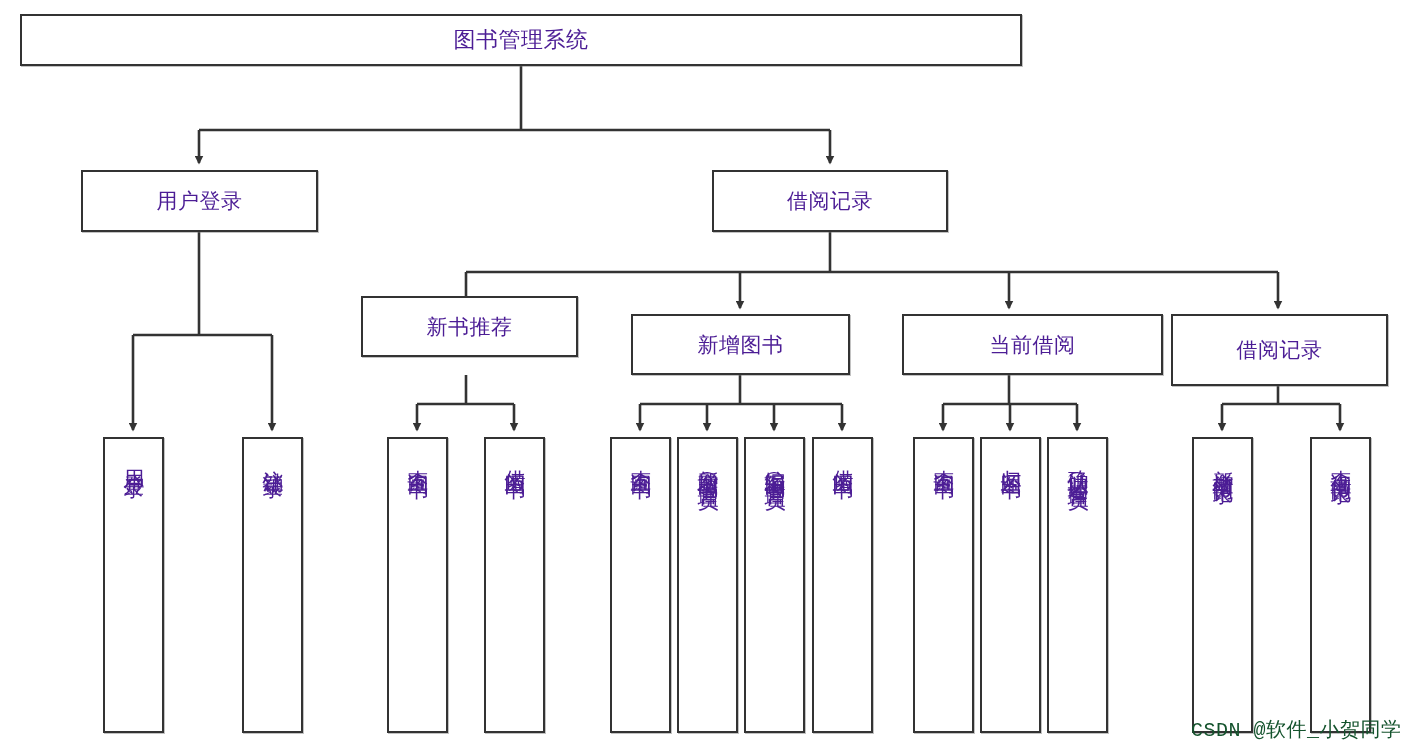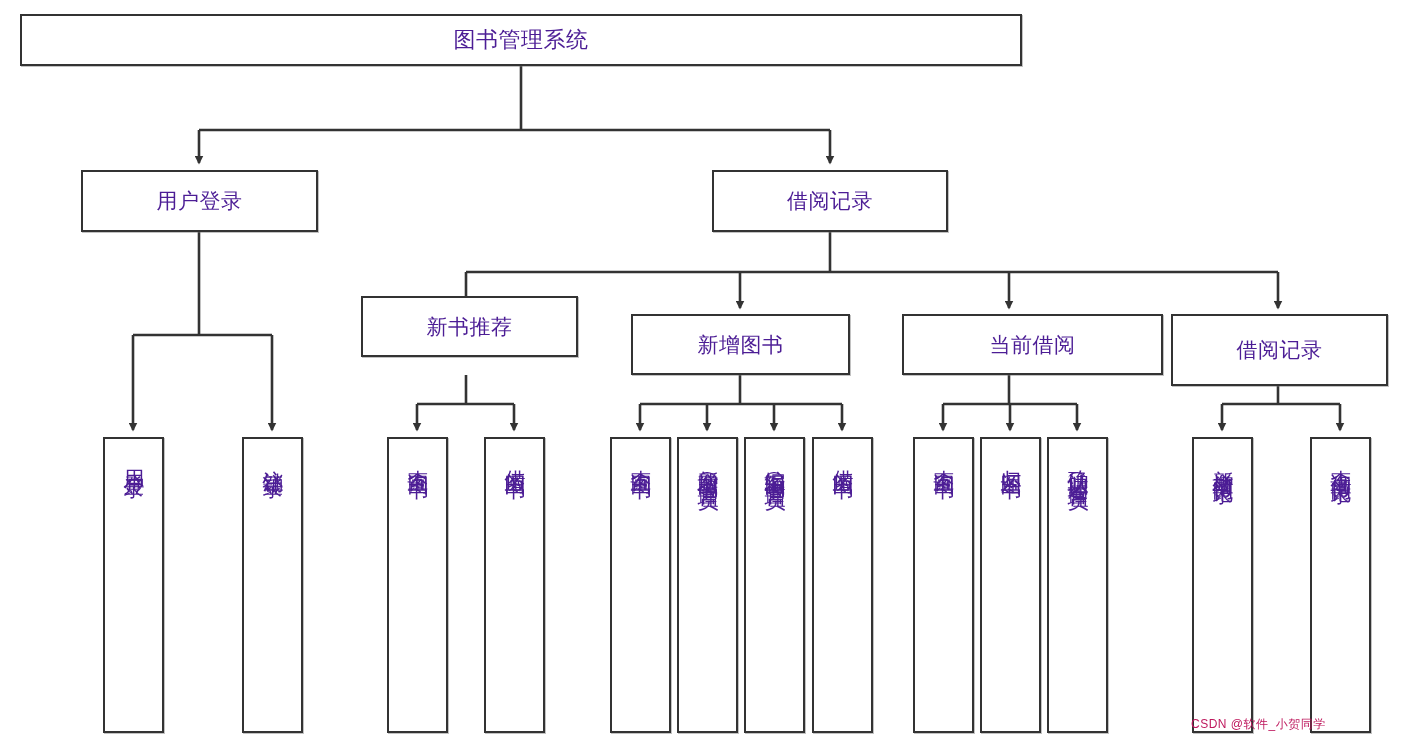--- a/index.html
+++ b/index.html
@@ -55,24 +55,25 @@
     writing-mode: vertical-rl;
     text-orientation: upright;
     font-size: 21px;
     line-height: 1.28;
     letter-spacing: 3px;
     white-space: nowrap;
   }
   .node.root .node-label { font-size: 22px; }
   .watermark {
     position: absolute;
-    font-size: 12px;
-    color: #be185d;
+    font-size: 20px;
+    color: #14532d;
     white-space: nowrap;
     letter-spacing: 0.5px;
+    font-family: Liberation Mono, monospace;
   }
 </style>
 </head>
 <body>
 
 <div id="diagram-root">
 
   <svg id="edge-layer" viewBox="0 0 1405 747" width="1405" height="747">
     <defs>
       <marker id="arrowhead" markerWidth="9" markerHeight="9" refX="7.5" refY="4.5" orient="auto" markerUnits="userSpaceOnUse">

